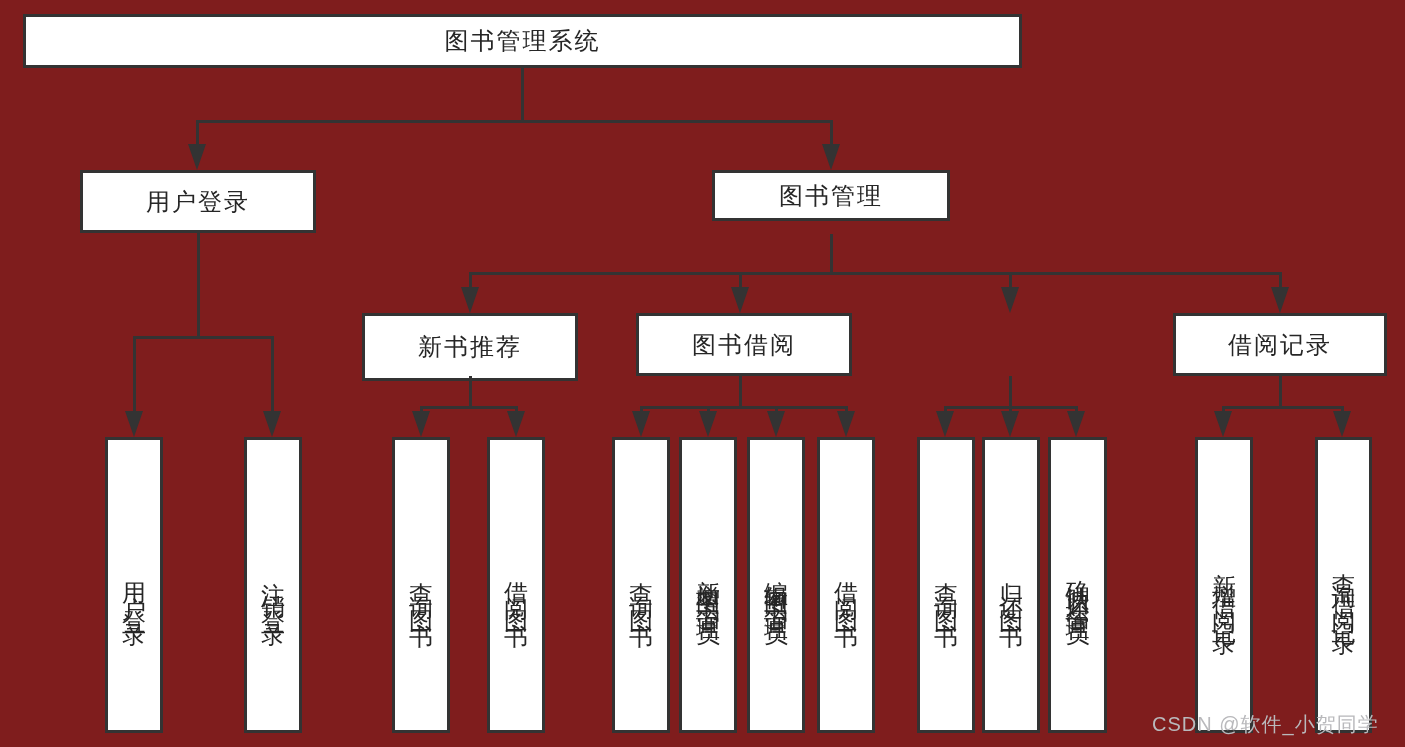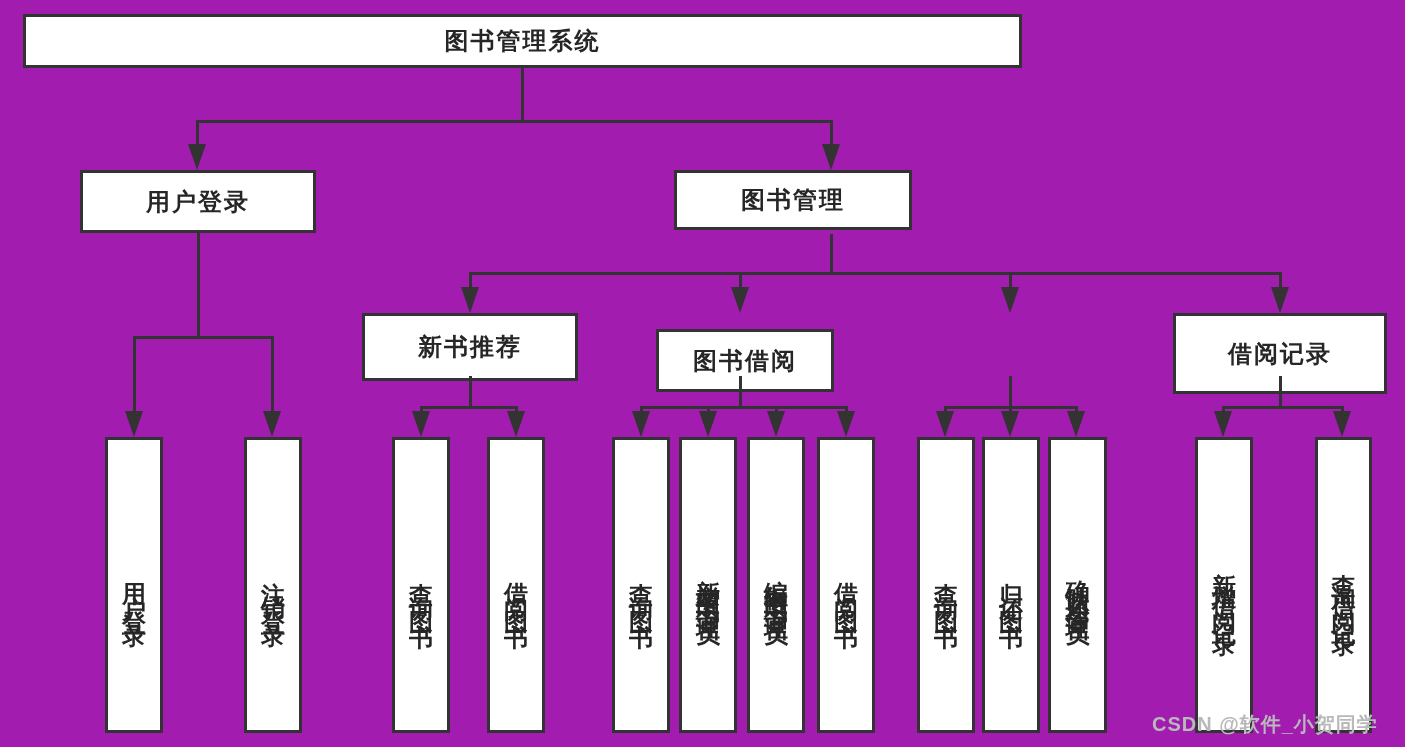--- a/index.html
+++ b/index.html
@@ -1,18 +1,18 @@
 <!DOCTYPE html>
 <html><head>
 <meta charset="utf-8">
 <style>
   html,body{margin:0;padding:0;background:#fff;}
   #canvas{
-    position:relative;width:1405px;height:747px;background:#a21caf;
-    font-family:"Liberation Sans","DejaVu Sans",sans-serif;overflow:hidden;font-weight:bold;
+    position:relative;width:1405px;height:747px;background:#7f1d1d;
+    font-family:"Liberation Sans","DejaVu Sans",sans-serif;overflow:hidden;
   }
   .box{
     position:absolute;box-sizing:border-box;border:3px solid #333333;background:#ffffff;
     display:flex;align-items:center;justify-content:center;
     font-size:24px;color:#262626;letter-spacing:2px;
   }
   .leaf{
     writing-mode:vertical-rl;text-orientation:mixed;
     letter-spacing:14px;font-size:24px;padding-top:12px;
   }
@@ -43,21 +43,21 @@
   <div class="vline" style="left:521px;top:68px;height:52px;"></div>
   <div class="hline" style="left:196px;top:120px;width:637px;"></div>
   <div class="vline" style="left:196px;top:120px;height:28px;"></div>
   <div class="arrow" style="left:188px;top:144px;"></div>
   <div class="vline" style="left:830px;top:120px;height:28px;"></div>
   <div class="arrow" style="left:822px;top:144px;"></div>
 
   <div class="box" style="left:80px;top:170px;width:236px;height:63px;">
     <span>用户登录</span>
   </div>
-  <div class="box" style="left:674px;top:170px;width:238px;height:60px;">
+  <div class="box" style="left:712px;top:170px;width:238px;height:51px;">
     <span>图书管理</span>
   </div>
 
   <div class="vline" style="left:197px;top:233px;height:103px;"></div>
   <div class="hline" style="left:133px;top:336px;width:141px;"></div>
   <div class="vline" style="left:133px;top:336px;height:80px;"></div>
   <div class="arrow" style="left:125px;top:411px;"></div>
   <div class="vline" style="left:271px;top:336px;height:80px;"></div>
   <div class="arrow" style="left:263px;top:411px;"></div>
 
@@ -68,24 +68,24 @@
   <div class="vline" style="left:739px;top:272px;height:18px;"></div>
   <div class="arrow" style="left:731px;top:287px;"></div>
   <div class="vline" style="left:1009px;top:272px;height:18px;"></div>
   <div class="arrow" style="left:1001px;top:287px;"></div>
   <div class="vline" style="left:1279px;top:272px;height:18px;"></div>
   <div class="arrow" style="left:1271px;top:287px;"></div>
 
   <div class="box" style="left:362px;top:313px;width:216px;height:68px;">
     <span>新书推荐</span>
   </div>
-  <div class="box" style="left:656px;top:313px;width:178px;height:63px;margin-top:16px;">
+  <div class="box" style="left:636px;top:313px;width:216px;height:63px;">
     <span>图书借阅</span>
   </div>
-  <div class="box" style="left:1173px;top:313px;width:214px;height:81px;">
+  <div class="box" style="left:1173px;top:313px;width:214px;height:63px;">
     <span>借阅记录</span>
   </div>
 
   <div class="vline" style="left:469px;top:376px;height:30px;"></div>
   <div class="hline" style="left:420px;top:406px;width:98px;"></div>
   <div class="vline" style="left:420px;top:406px;height:12px;"></div>
   <div class="arrow" style="left:412px;top:411px;"></div>
   <div class="vline" style="left:515px;top:406px;height:12px;"></div>
   <div class="arrow" style="left:507px;top:411px;"></div>
 

